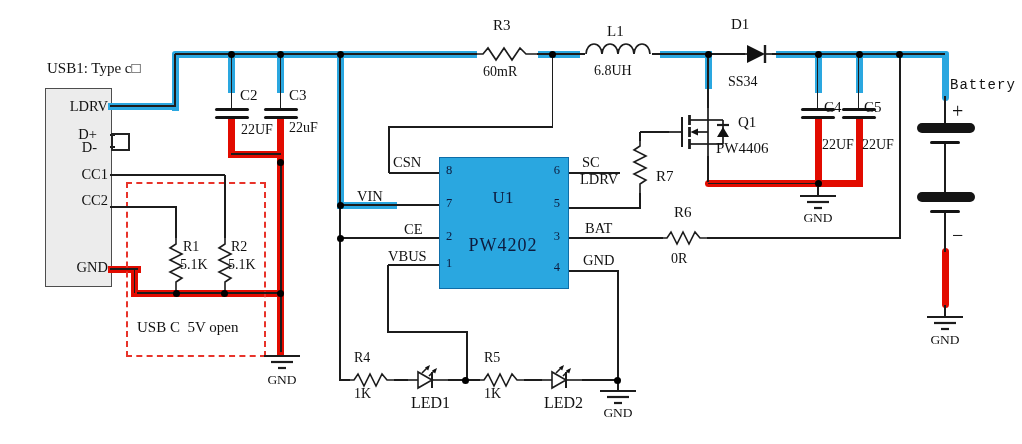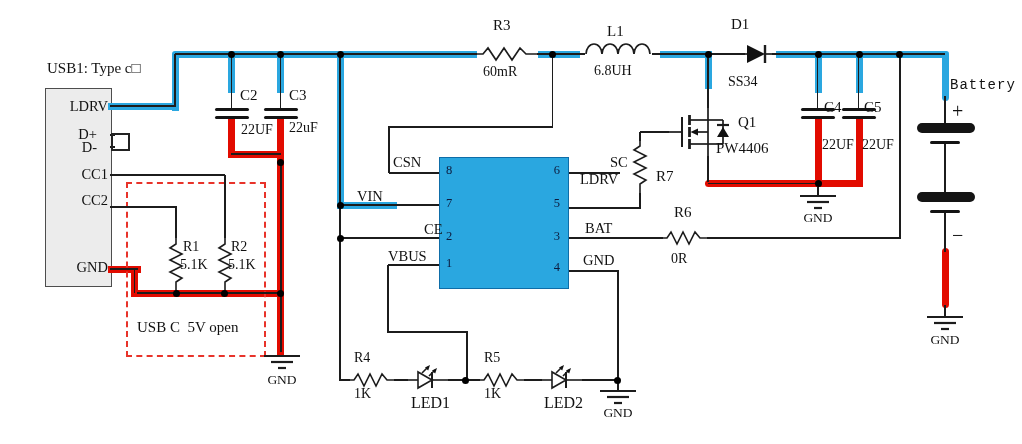--- a/index.html
+++ b/index.html
@@ -290,36 +290,38 @@
   <span class="l" style="left:674px;top:204px">R6</span>
   <span class="l s" style="left:671px;top:251px">0R</span>
 
   <span class="l" style="left:824px;top:99px">C4</span>
   <span class="l s" style="left:822px;top:137px">22UF</span>
   <span class="l" style="left:864px;top:99px">C5</span>
   <span class="l s" style="left:862px;top:137px">22UF</span>
 
   <span class="l pn" style="left:393px;top:155px">CSN</span>
   <span class="l pn" style="left:357px;top:189px">VIN</span>
-  <span class="l pn" style="left:424px;top:222px">CE</span>
+  <span class="l pn" style="left:404px;top:222px">CE</span>
   <span class="l pn" style="left:388px;top:249px">VBUS</span>
-  <span class="l pn" style="left:610px;top:155px">SC</span>
+  <span class="l pn" style="left:582px;top:155px">SC</span>
   <span class="l pn" style="left:580px;top:172px">LDRV</span>
   <span class="l pn" style="left:585px;top:221px">BAT</span>
   <span class="l pn" style="left:583px;top:253px">GND</span>
 
   <span class="l num icl" style="left:446px;top:164px">8</span>
   <span class="l num icl" style="left:446px;top:197px">7</span>
   <span class="l num icl" style="left:446px;top:230px">2</span>
   <span class="l num icl" style="left:446px;top:257px">1</span>
   <span class="l num icl ra" style="left:546px;top:164px;width:14px">6</span>
   <span class="l num icl ra" style="left:546px;top:197px;width:14px">5</span>
   <span class="l num icl ra" style="left:546px;top:230px;width:14px">3</span>
   <span class="l num icl ra" style="left:546px;top:261px;width:14px">4</span>
 
+  <span class="l icl" style="left:439px;top:189px;width:128px;text-align:center;font-size:17px">U1</span>
+  <span class="l icl" style="left:439px;top:236px;width:128px;text-align:center;font-size:18px;letter-spacing:1px">PW4202</span>
 
   <span class="l s" style="left:354px;top:350px">R4</span>
   <span class="l s" style="left:354px;top:386px">1K</span>
   <span class="l s" style="left:484px;top:350px">R5</span>
   <span class="l s" style="left:484px;top:386px">1K</span>
   <span class="l" style="left:411px;top:394px;font-size:16px">LED1</span>
   <span class="l" style="left:544px;top:394px;font-size:16px">LED2</span>
 
   <span class="l mono" style="left:950px;top:78px">Battery</span>
   <span class="l big" style="left:952px;top:100px">+</span>

